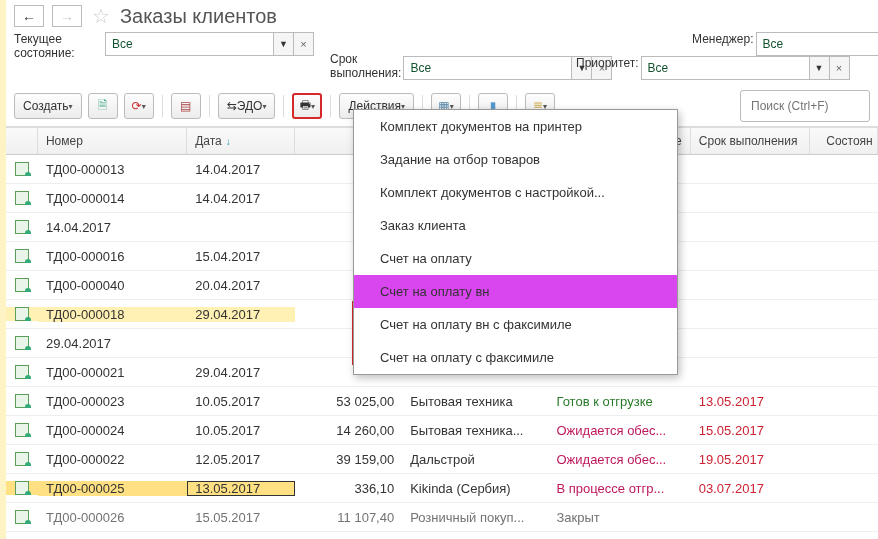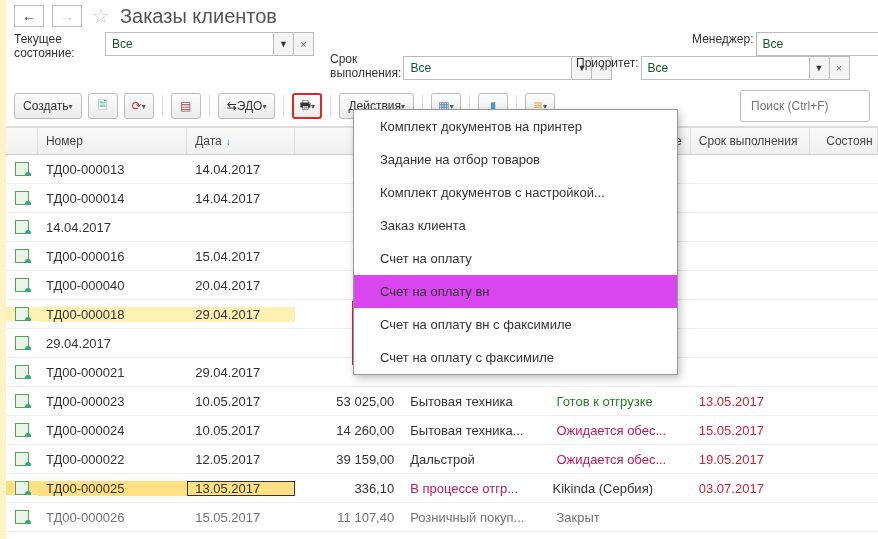--- a/index.html
+++ b/index.html
@@ -291,22 +291,22 @@
           <div class="cell c-due due-red">19.05.2017</div>
           <div class="cell c-cond"></div>
         </div>
         <div class="row row-sel">
           <div class="cell c-ico">
             <span class="doc-icon"></span>
           </div>
           <div class="cell c-num">ТД00-000025</div>
           <div class="cell c-date">13.05.2017</div>
           <div class="cell c-sum">336,10</div>
+          <div class="cell c-cli">Kikinda (Сербия)</div>
           <div class="cell c-stat stat-red">В процессе отгр...</div>
-          <div class="cell c-cli">Kikinda (Сербия)</div>
           <div class="cell c-due due-red">03.07.2017</div>
           <div class="cell c-cond"></div>
         </div>
         <div class="row row-dim">
           <div class="cell c-ico">
             <span class="doc-icon"></span>
           </div>
           <div class="cell c-num">ТД00-000026</div>
           <div class="cell c-date">15.05.2017</div>
           <div class="cell c-sum">11 107,40</div>

